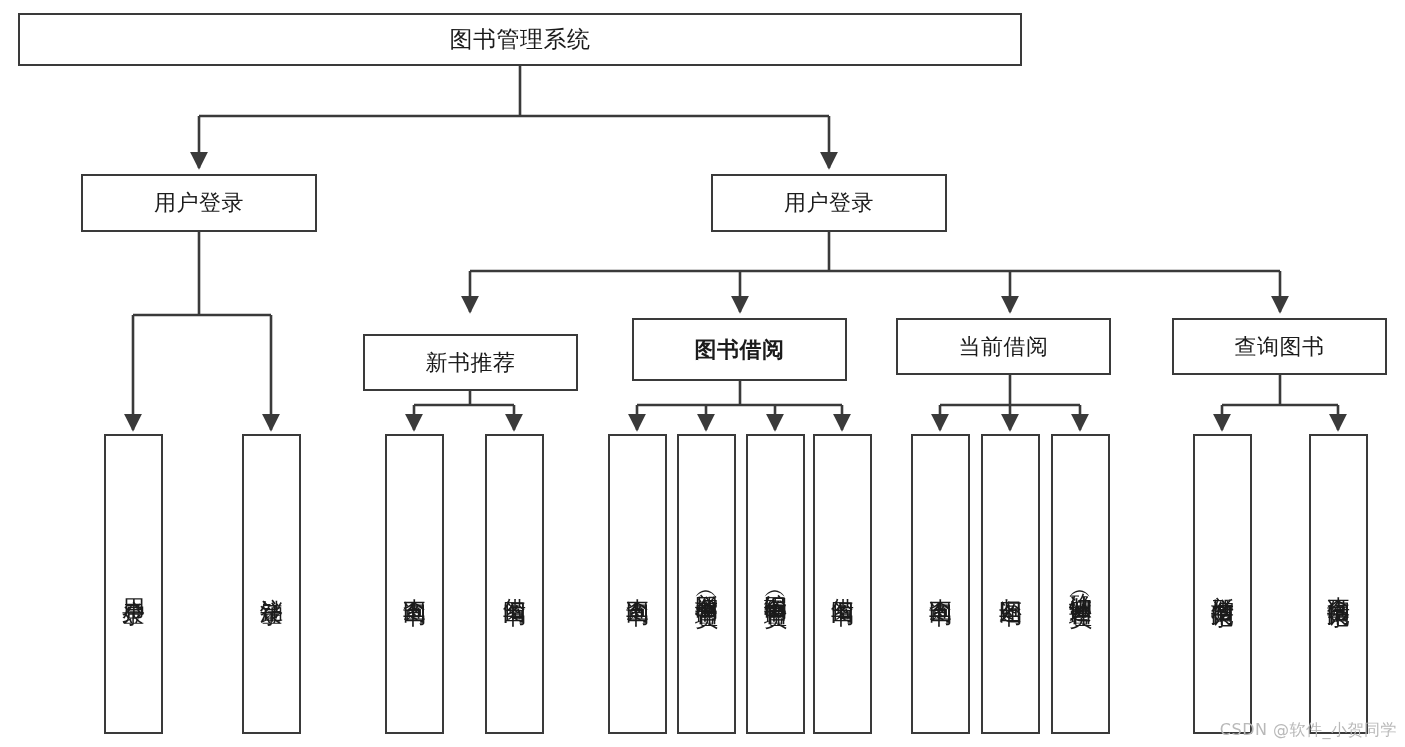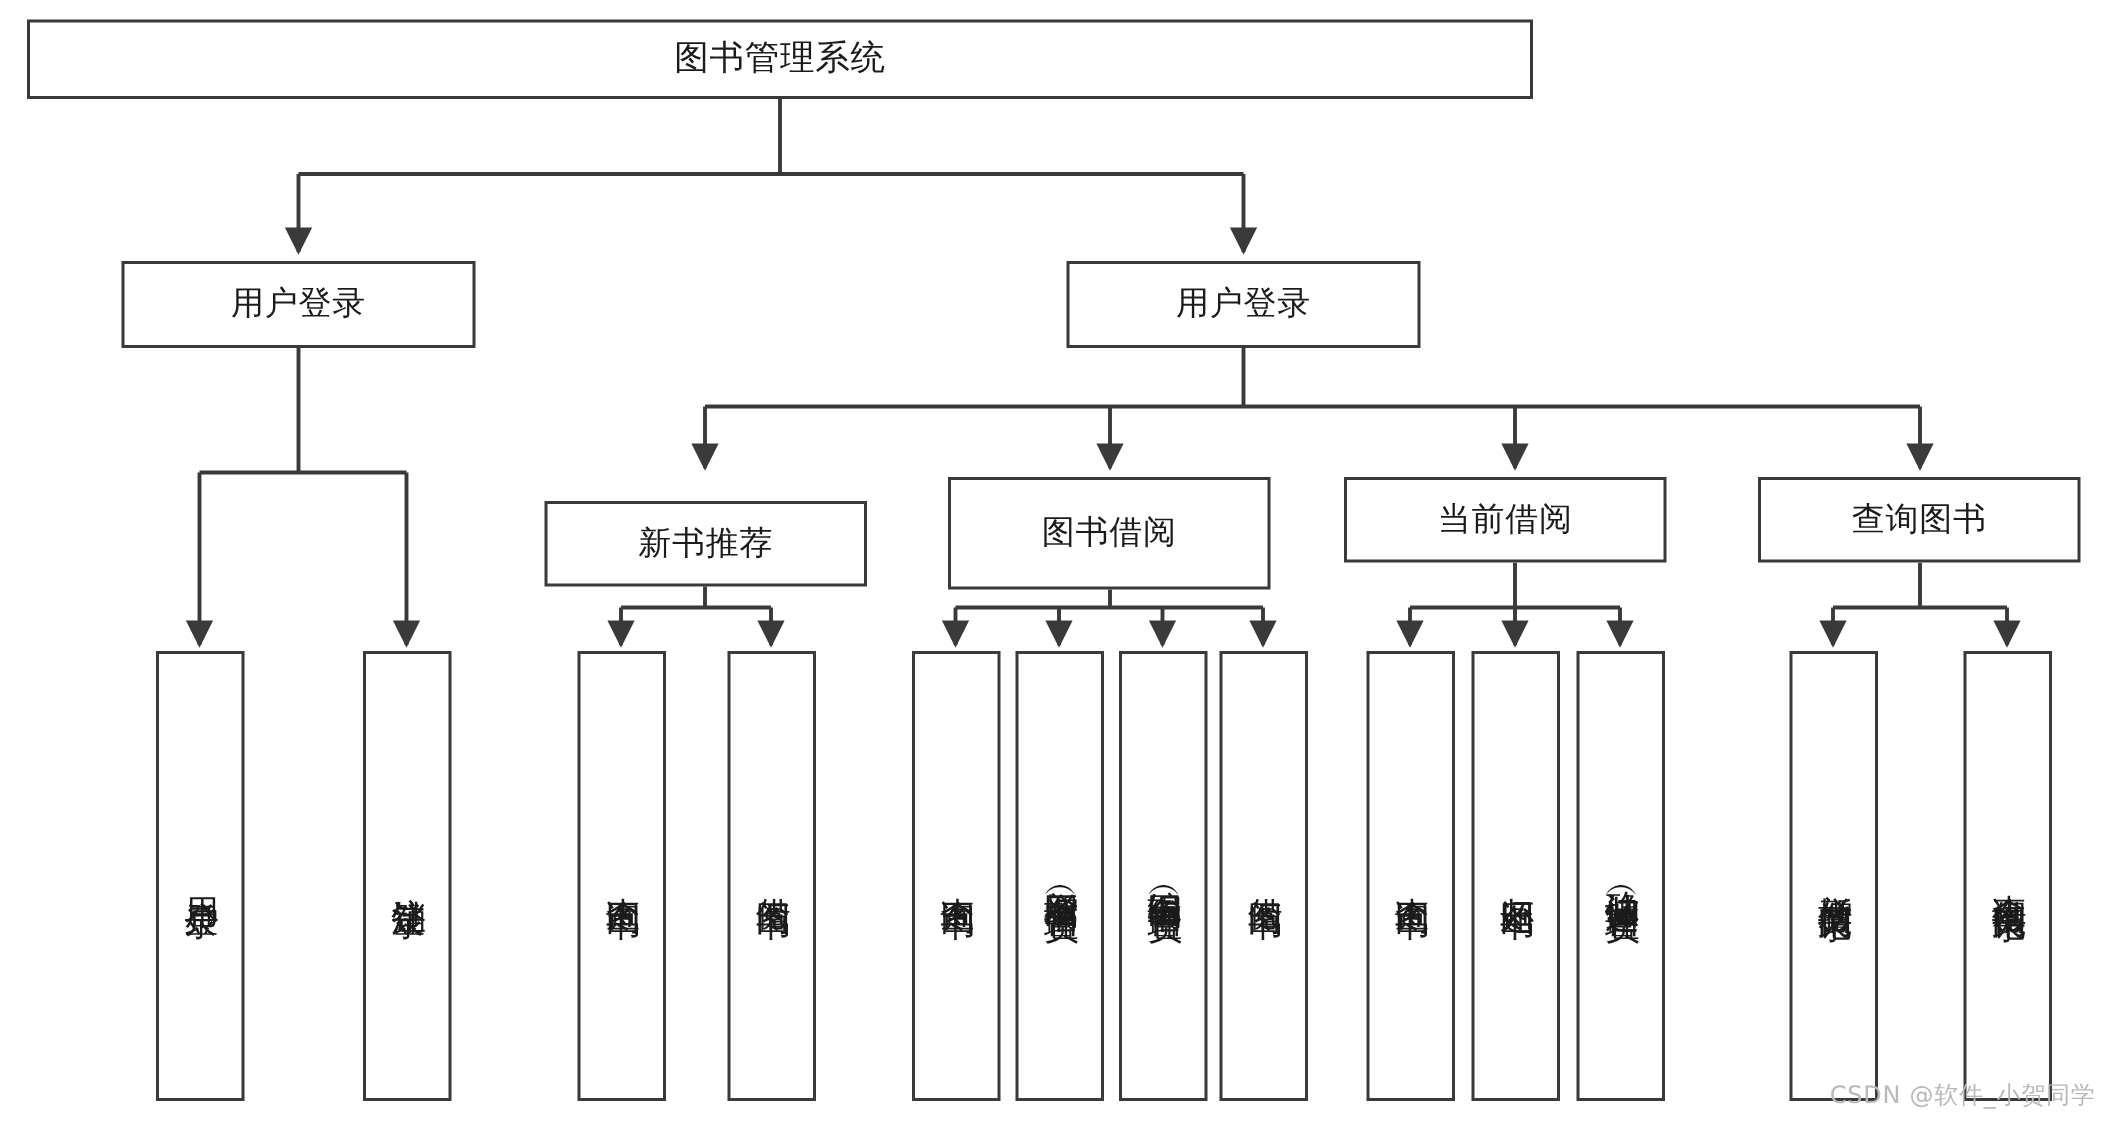--- a/index.html
+++ b/index.html
@@ -134,21 +134,21 @@
   <div class="node horiz" style="left:81px; top:174px; width:236px; height:58px;">
     <span class="lbl">用户登录</span>
   </div>
   <div class="node horiz" style="left:711px; top:174px; width:236px; height:58px;">
     <span class="lbl">用户登录</span>
   </div>
 
   <div class="node horiz" style="left:363px; top:334px; width:215px; height:57px;">
     <span class="lbl">新书推荐</span>
   </div>
-  <div class="node horiz" style="left:632px; top:318px; width:215px; height:75px;">
+  <div class="node horiz" style="left:632px; top:318px; width:215px; height:63px;font-weight:bold;">
     <span class="lbl">图书借阅</span>
   </div>
   <div class="node horiz" style="left:896px; top:318px; width:215px; height:57px;">
     <span class="lbl">当前借阅</span>
   </div>
   <div class="node horiz" style="left:1172px; top:318px; width:215px; height:57px;">
     <span class="lbl">查询图书</span>
   </div>
 
   <div class="node vert" style="left:104px; top:434px; width:59px; height:300px;">

